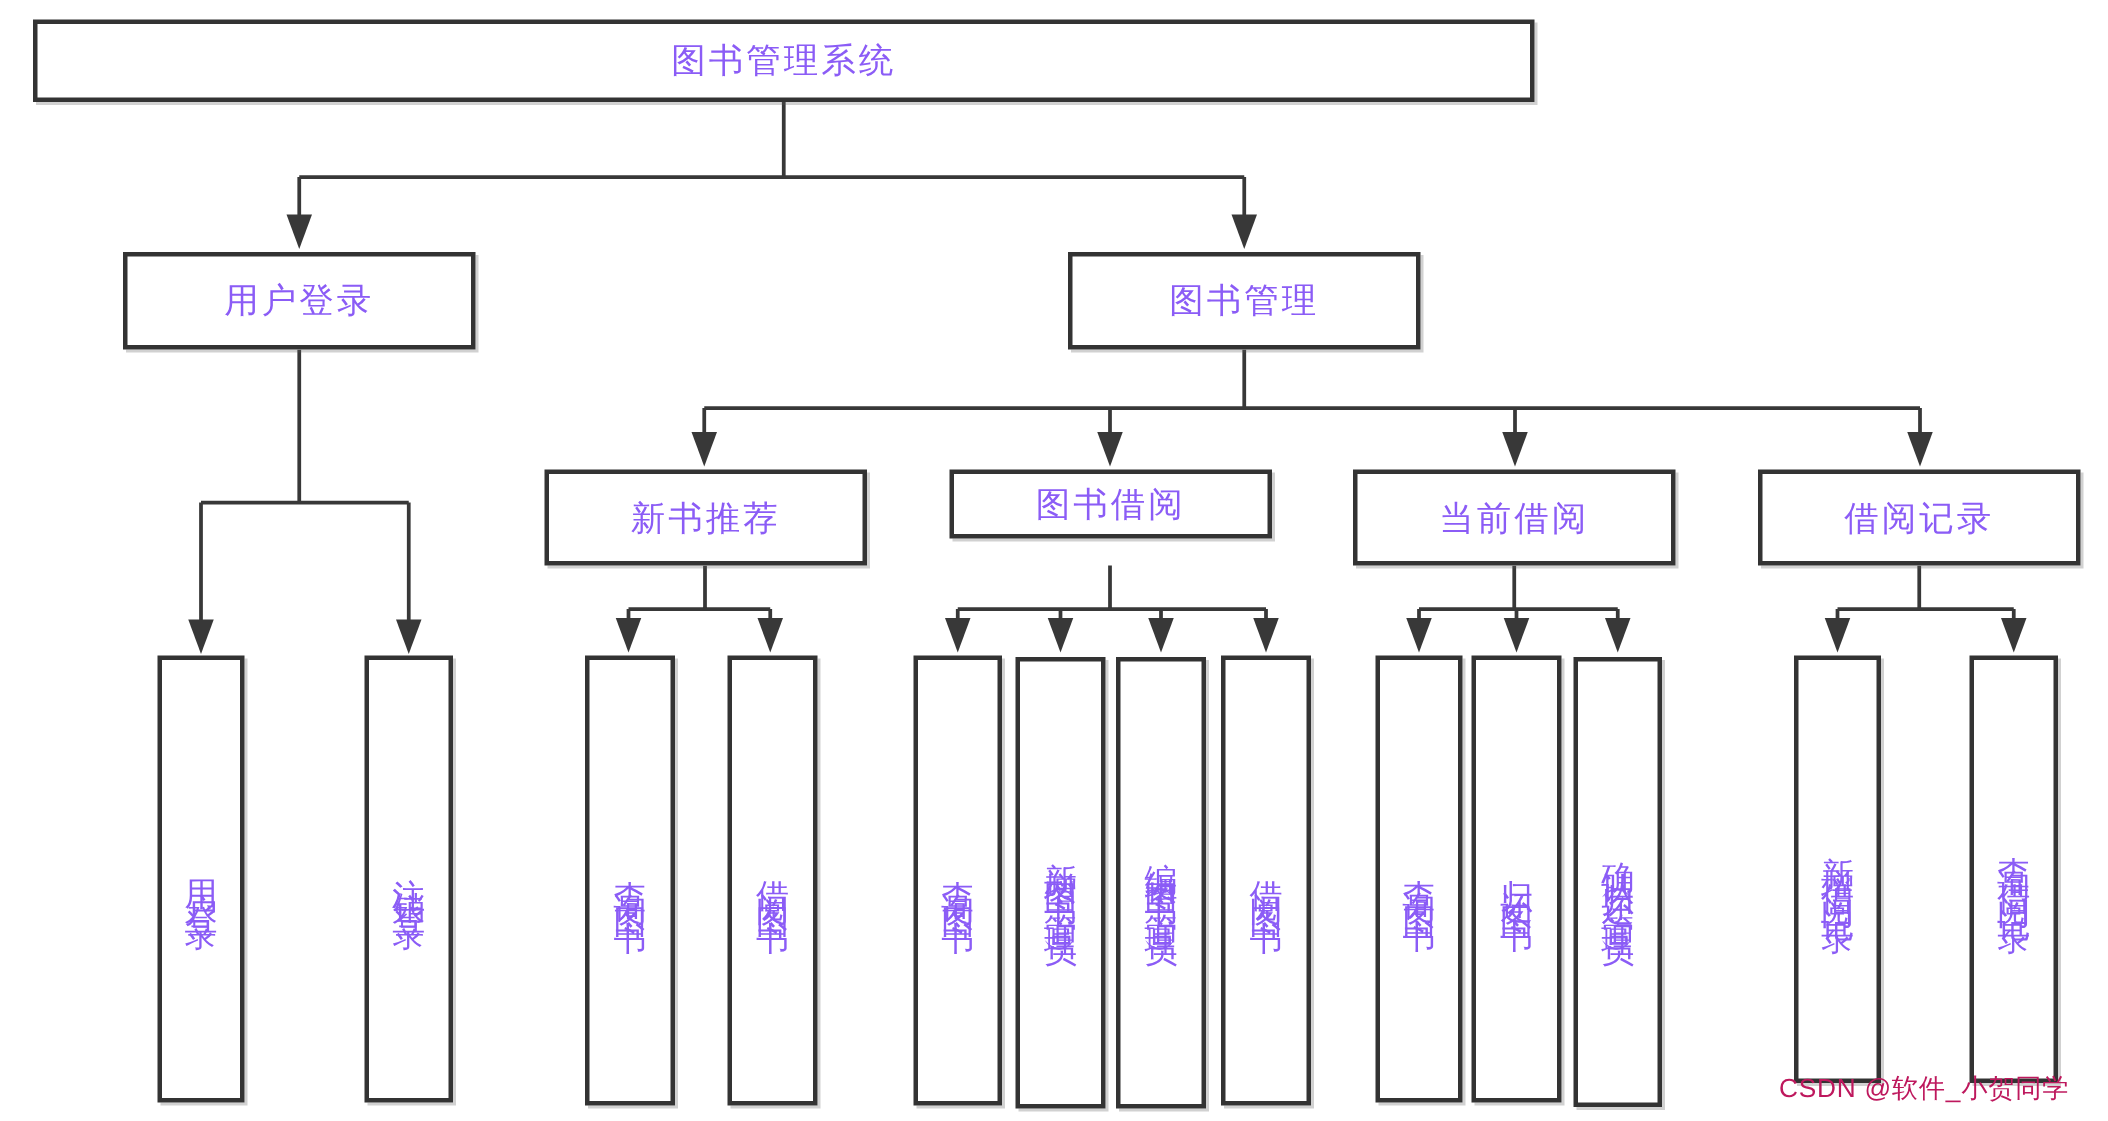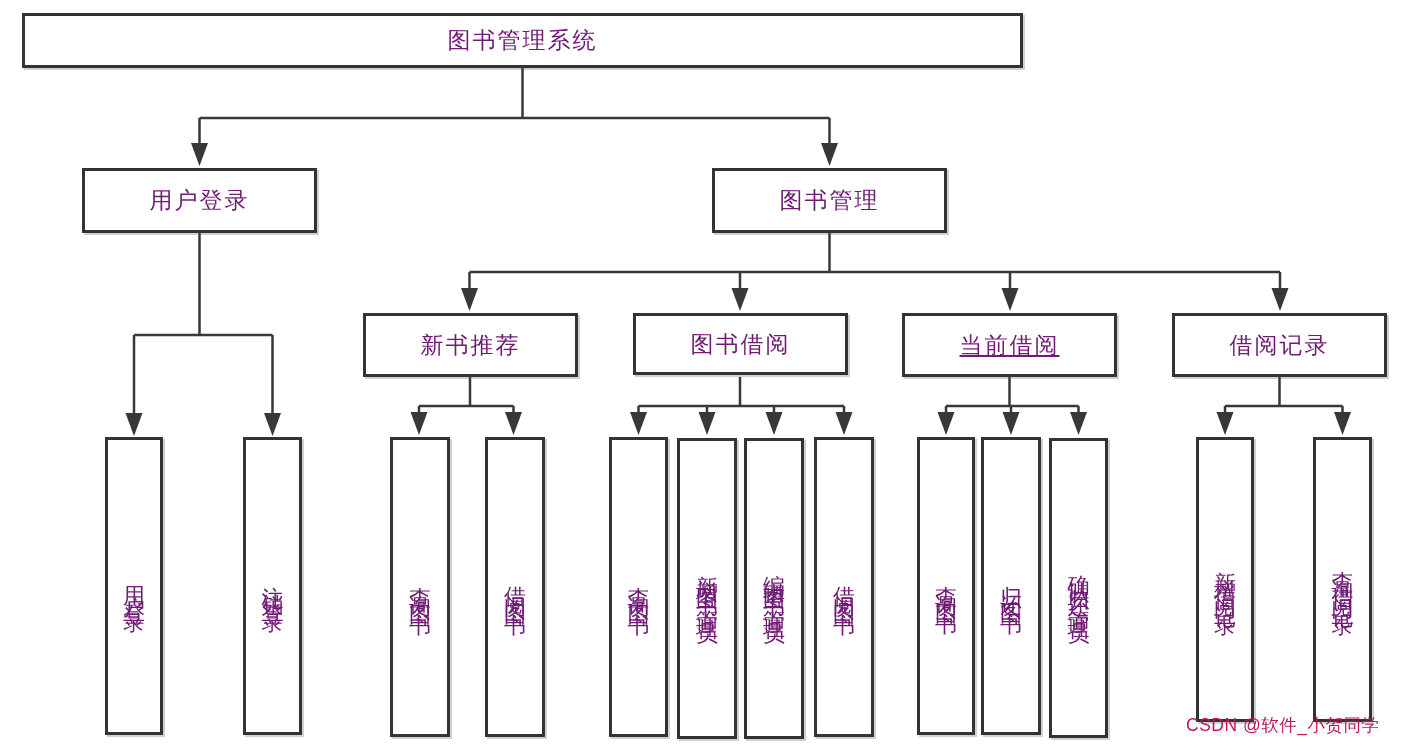--- a/index.html
+++ b/index.html
@@ -18,21 +18,21 @@
   }
   .node {
     position: absolute;
     box-sizing: border-box;
     background: #ffffff;
     border: 3px solid #333333;
     box-shadow: 2px 2px 0 rgba(90,90,90,0.28);
     display: flex;
     align-items: center;
     justify-content: center;
-    color: #701a75;
+    color: #8b5cf6;
     z-index: 1;
   }
   .hbox {
     font-size: 23px;
     letter-spacing: 2px;
     white-space: nowrap;
   }
   .vbox {
     writing-mode: vertical-rl;
     text-orientation: mixed;
@@ -102,22 +102,22 @@
       <polygon points="1334,412 1351,412 1342.5,435"></polygon>
     </g>
   </svg>
 
   <div class="node hbox" style="left:22px; top:13px; width:1001px; height:55px;">图书管理系统</div>
 
   <div class="node hbox" style="left:82px; top:168px; width:235px; height:65px;">用户登录</div>
   <div class="node hbox" style="left:712px; top:168px; width:235px; height:65px;">图书管理</div>
 
   <div class="node hbox" style="left:363px; top:313px; width:215px; height:64px;">新书推荐</div>
-  <div class="node hbox" style="left:633px; top:313px; width:215px; height:62px;">图书借阅</div>
-  <div class="node hbox" style="left:902px; top:313px; width:215px; height:64px;text-decoration:underline;">当前借阅</div>
+  <div class="node hbox" style="left:633px; top:313px; width:215px; height:46px;">图书借阅</div>
+  <div class="node hbox" style="left:902px; top:313px; width:215px; height:64px;">当前借阅</div>
   <div class="node hbox" style="left:1172px; top:313px; width:215px; height:64px;">借阅记录</div>
 
   <div class="node vbox" style="left:105px; top:437px; width:58px; height:298px;">用户登录</div>
   <div class="node vbox" style="left:243px; top:437px; width:59px; height:298px;">注销登录</div>
 
   <div class="node vbox" style="left:390px; top:437px; width:60px; height:300px;">查询图书</div>
   <div class="node vbox" style="left:485px; top:437px; width:60px; height:300px;">借阅图书</div>
 
   <div class="node vbox" style="left:609px; top:437px; width:59px; height:300px;">查询图书</div>
   <div class="node vbox long" style="left:677px; top:438px; width:60px; height:301px;">新增图书（管理员）</div>

